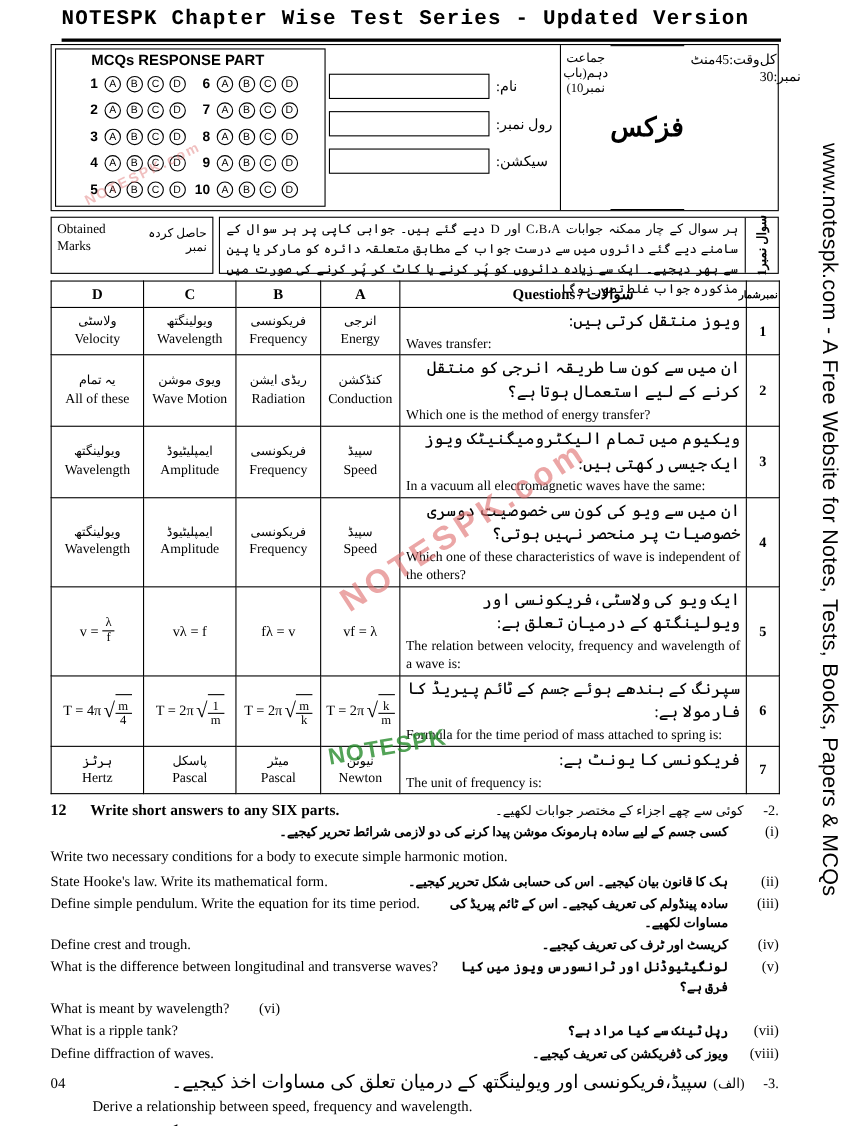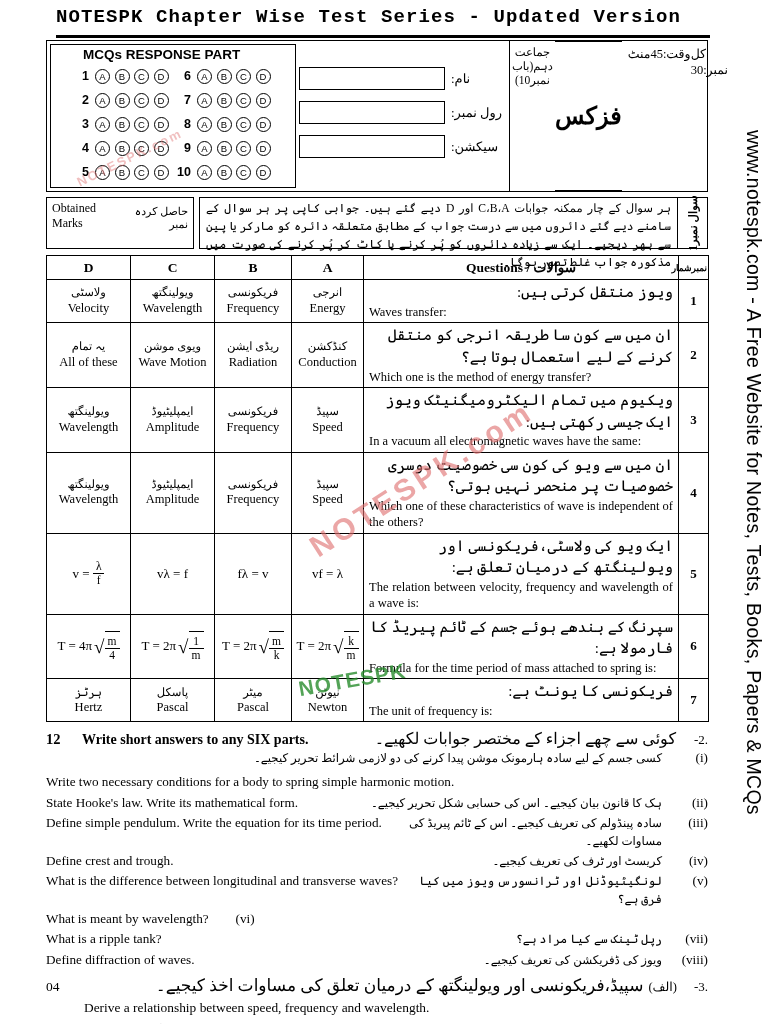--- a/index.html
+++ b/index.html
@@ -69,26 +69,26 @@
   .frac .fn { border-bottom:1px solid #000; padding:0 3px; }
   .frac .fd { padding:0 3px; }
   .sqrt { font-size:19px; line-height:1; margin-left:2px; }
   .rad { border-top:1.3px solid #000; display:inline-block; padding-top:1px; }
   .pre { white-space:nowrap; }
 
   
   .sec12 { display:flex; align-items:baseline; margin-top:7px; }
   .s12-no { font-weight:bold; font-size:14.5px; width:36px; }
   .s12-en { font-weight:bold; font-size:14px; }
-  .s12-ur { flex:1; direction:rtl; text-align:right; font-size:16px; padding-left:10px; }
+  .s12-ur { flex:1; direction:rtl; text-align:right; font-size:12px; padding-left:10px; }
   .s12-num { width:32px; text-align:right; font-size:13px; }
 
   .part { display:flex; align-items:baseline; line-height:1.55; }
   .p-en { font-size:13.2px; white-space:nowrap; }
-  .p-ur { flex:1; direction:rtl; text-align:right; font-size:11.8px; padding-left:10px; }
+  .p-ur { flex:1; direction:rtl; text-align:right; font-size:11.8px; padding-left:10px;font-weight:bold; }
   .p-num { width:46px; text-align:right; font-size:13.2px; }
   .part-en { line-height:1.5; }
 
   
   .q3row { display:flex; align-items:baseline; margin-top:5px; }
   .q3-marks { width:38px; font-size:13.5px; }
   .q3-ur { flex:1; direction:rtl; text-align:right; font-size:17px; }
   .q3-tag { margin:0 5px; font-size:12.5px; direction:rtl; }
   .q3-num { width:26px; text-align:right; font-size:13px; }
   .q3-en { margin-left:38px; font-size:13.4px; line-height:1.5; margin-top:2px; }
@@ -436,21 +436,21 @@
       <span class="s12-ur">کوئی سے چھے اجزاء کے مختصر جوابات لکھیے۔</span>
       <span class="s12-num">-2.</span>
     </div>
 
     <div>
         <div class="part">
           <span class="p-en"></span>
           <span class="p-ur">کسی جسم کے لیے سادہ ہارمونک موشن پیدا کرنے کی دو لازمی شرائط تحریر کیجیے۔</span>
           <span class="p-num">(i)</span>
         </div>
-        <div class="part-en"><span class="p-en">Write two necessary conditions for a body to spring simple harmonic motion.</span></div>
+        <div class="part-en"><span class="p-en">Write two necessary conditions for a body to execute simple harmonic motion.</span></div>
         <div class="part">
           <span class="p-en">State Hooke's law. Write its mathematical form.</span>
           <span class="p-ur">ہک کا قانون بیان کیجیے۔ اس کی حسابی شکل تحریر کیجیے۔</span>
           <span class="p-num">(ii)</span>
         </div>
         <div class="part">
           <span class="p-en">Define simple pendulum. Write the equation for its time period.</span>
           <span class="p-ur">سادہ پینڈولم کی تعریف کیجیے۔ اس کے ٹائم پیریڈ کی مساوات لکھیے۔</span>
           <span class="p-num">(iii)</span>
         </div>

